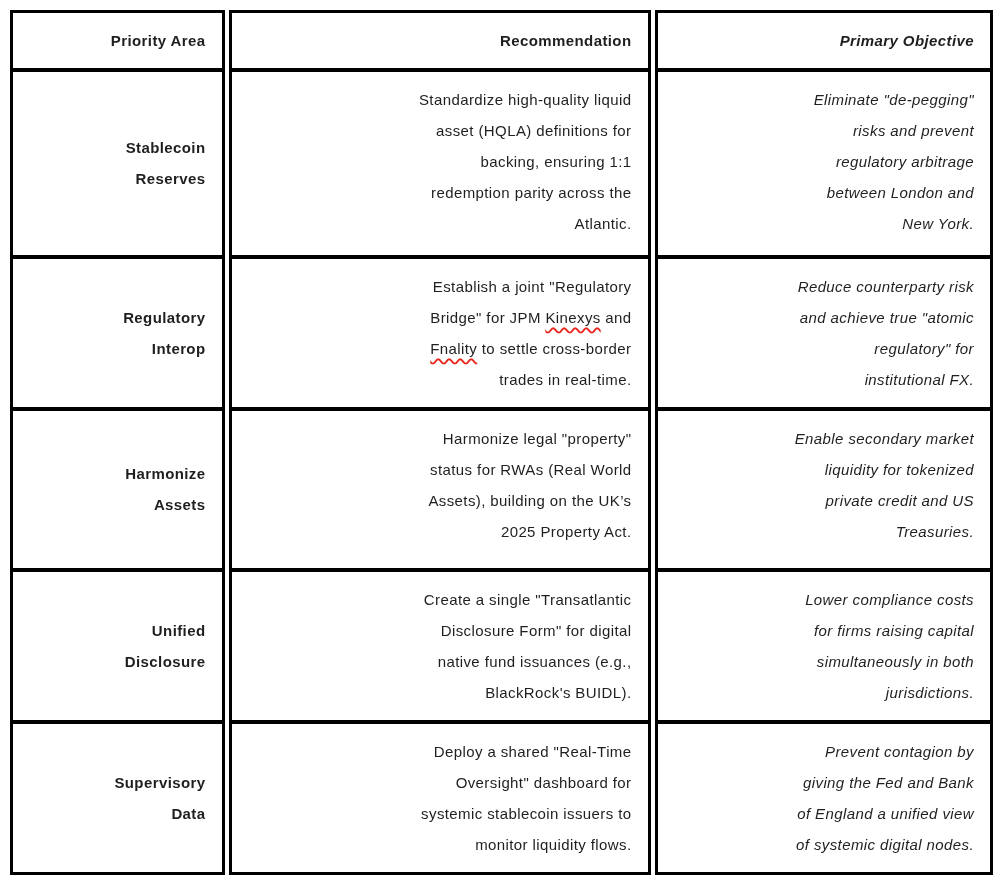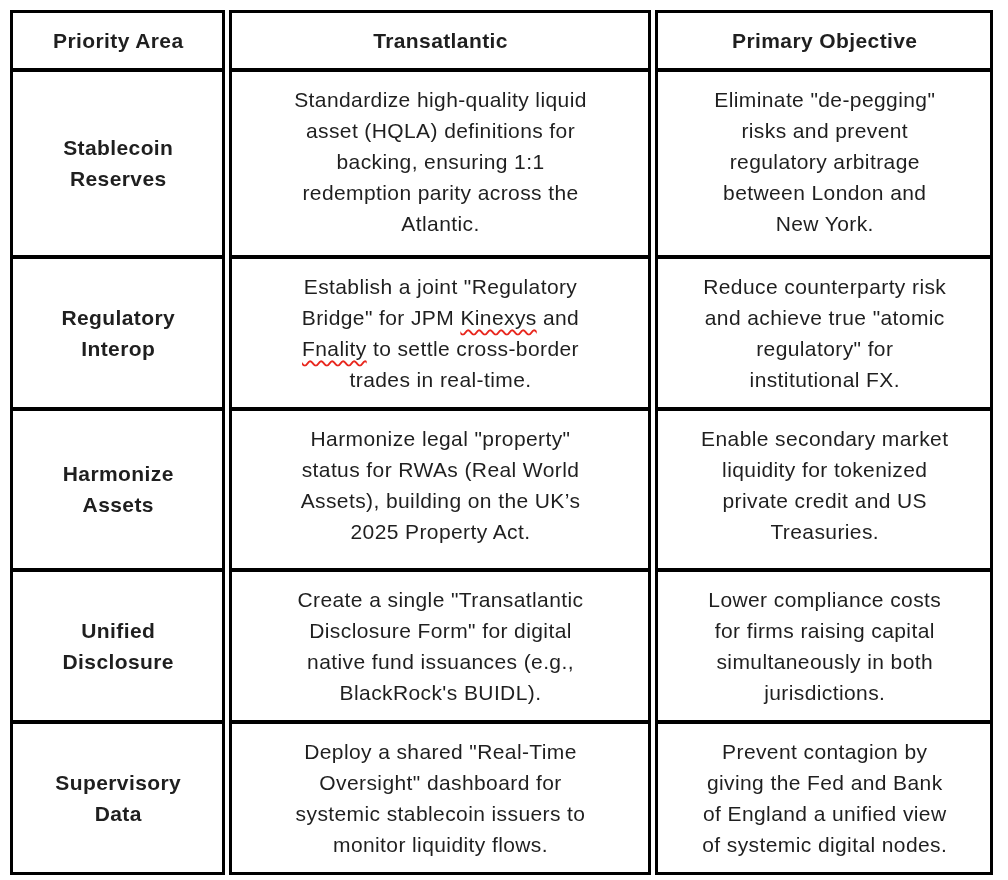--- a/index.html
+++ b/index.html
@@ -19,37 +19,37 @@
     table-layout: fixed;
     width: 980px;
   }
   col.col-a { width: 215px; }
   col.col-b { width: 426px; }
   col.col-c { width: 339px; }
 
   th, td {
     border: 4px solid var(--border, #000);
     padding: 12px 16px 12px 18px;
-    font-size: 21px;
+    font-size: 15px;
     line-height: 31px;
     letter-spacing: 0.4px;
     color: var(--text, #1f1f1f);
     white-space: pre-line;
-    text-align: center;
+    text-align: right;
     vertical-align: top;
     overflow: hidden;
     box-sizing: border-box;
   }
   
   th.vdiv, td.vdiv { border-left: 10px double var(--border, #000); }
   
   tr:first-child > th { border-top-width: 3px; }
   tr:last-child > td { border-bottom-width: 3px; }
   th:first-child, td:first-child { border-left-width: 3px; }
-  th:last-child, td:last-child { border-right-width: 3px; }
+  th:last-child, td:last-child { border-right-width: 3px; font-style: italic; }
 
   thead th {
     font-weight: bold;
     vertical-align: middle;
     padding-top: 0;
     padding-bottom: 0;
   }
   td.cell-priority {
     font-weight: bold;
     vertical-align: middle;
@@ -77,21 +77,21 @@
 <div class="table-wrap">
   <table class="doc-table">
     <colgroup>
       <col class="col-a">
         <col class="col-b">
         <col class="col-c">
     </colgroup>
     <thead>
       <tr>
         <th>Priority Area</th>
-        <th class="vdiv">Transatlantic</th>
+        <th class="vdiv">Recommendation</th>
         <th class="vdiv">Primary Objective</th>
       </tr>
     </thead>
     <tbody>
       <tr>
         <td class="cell-priority">Stablecoin
 Reserves</td>
         <td class="vdiv"><span>Standardize high-quality liquid
 asset (HQLA) definitions for
 backing, ensuring 1:1

